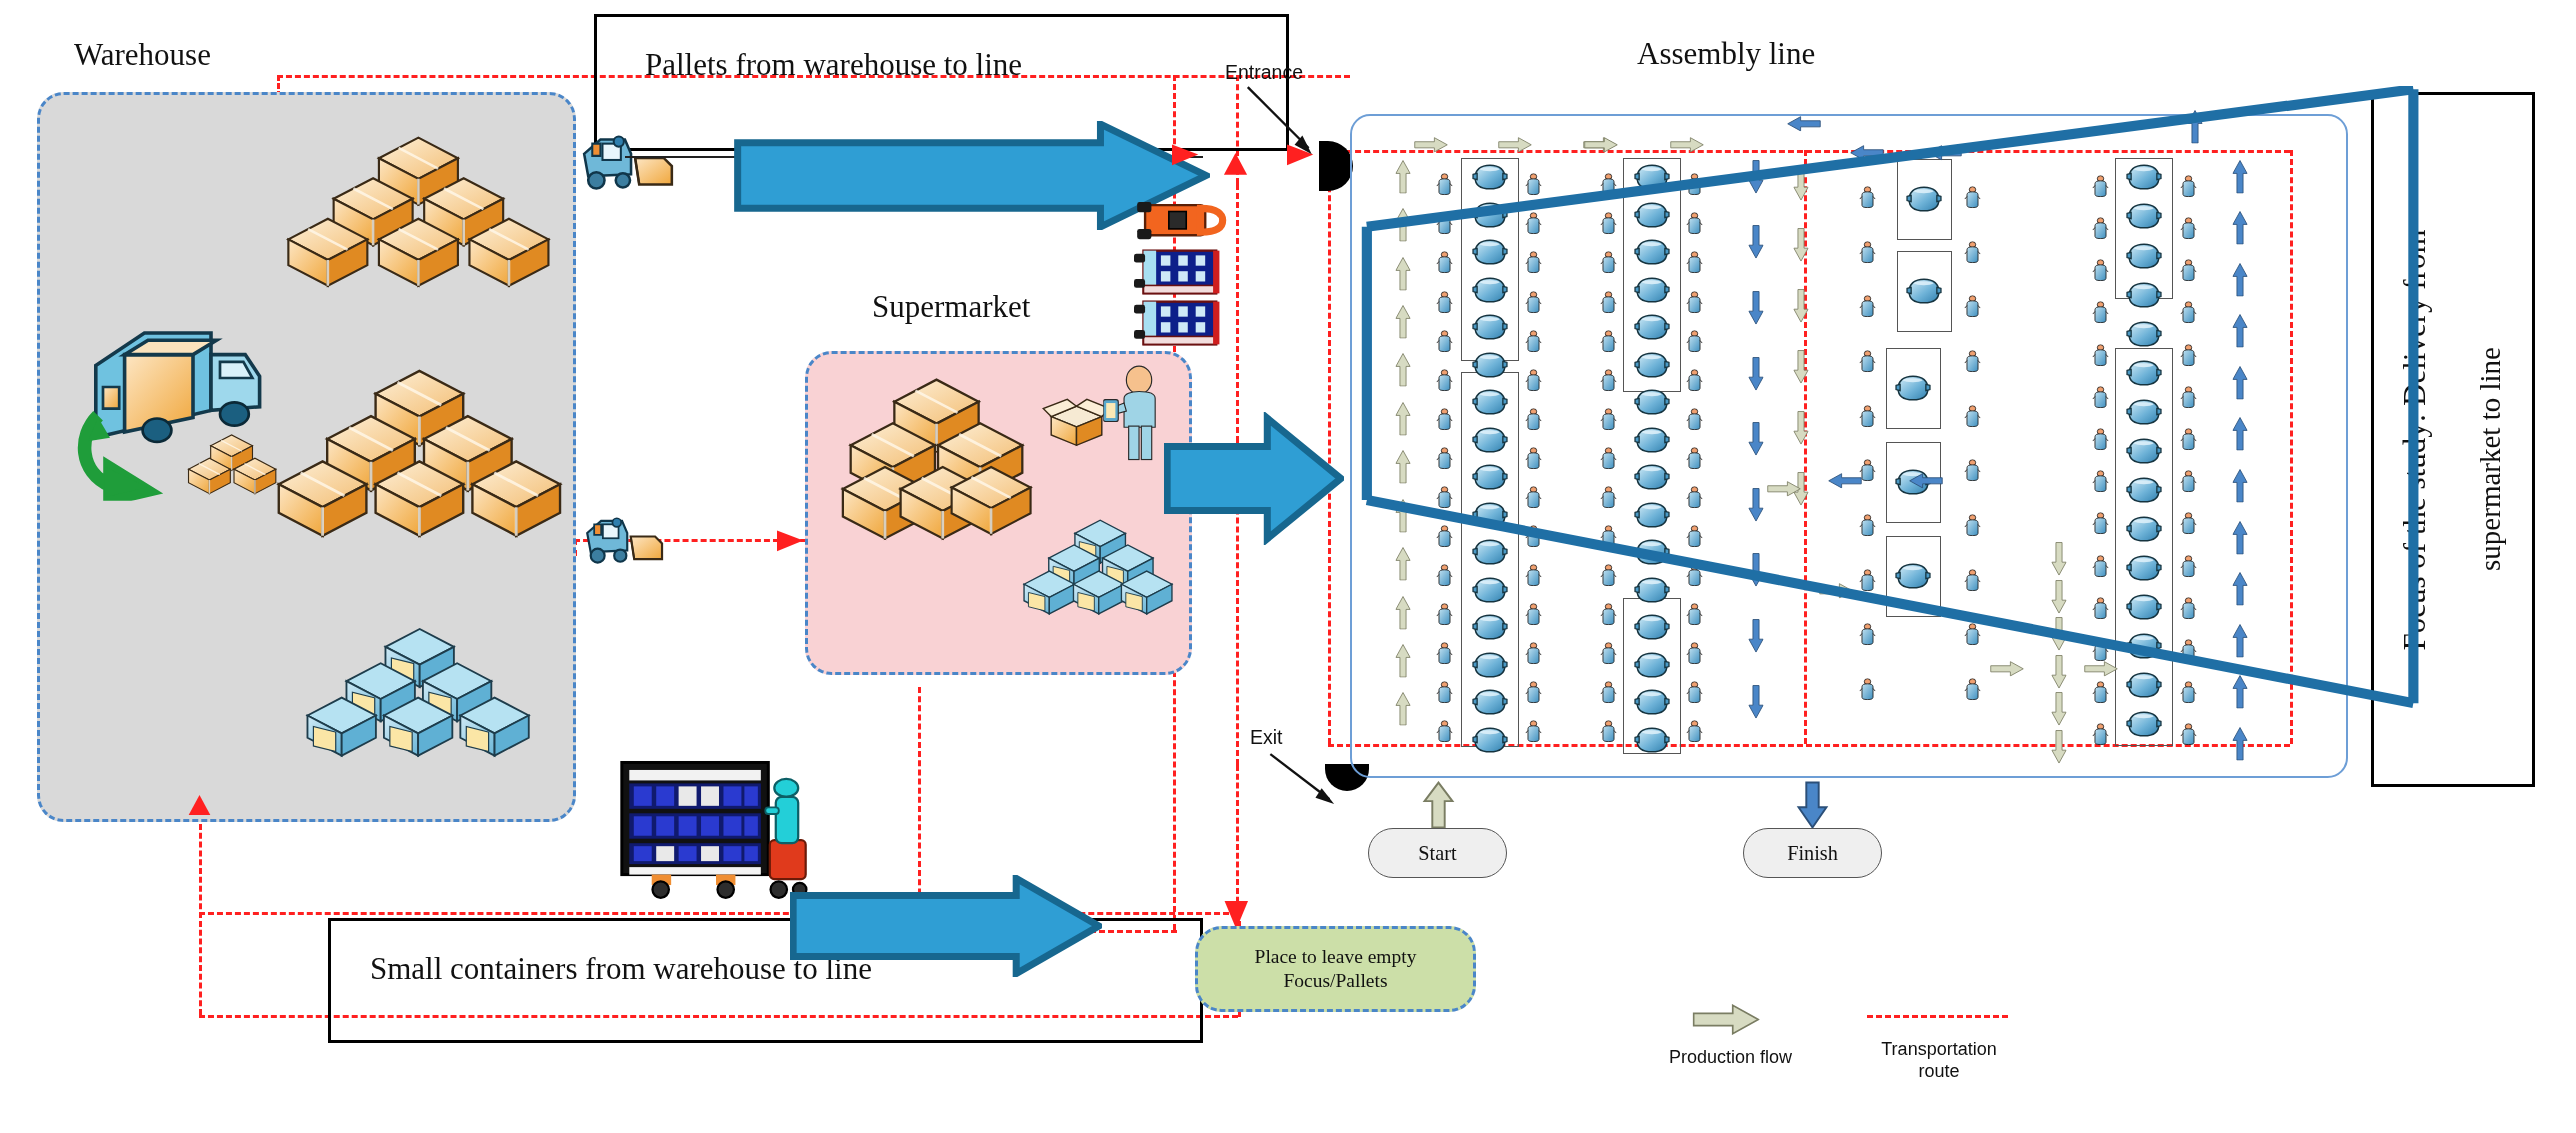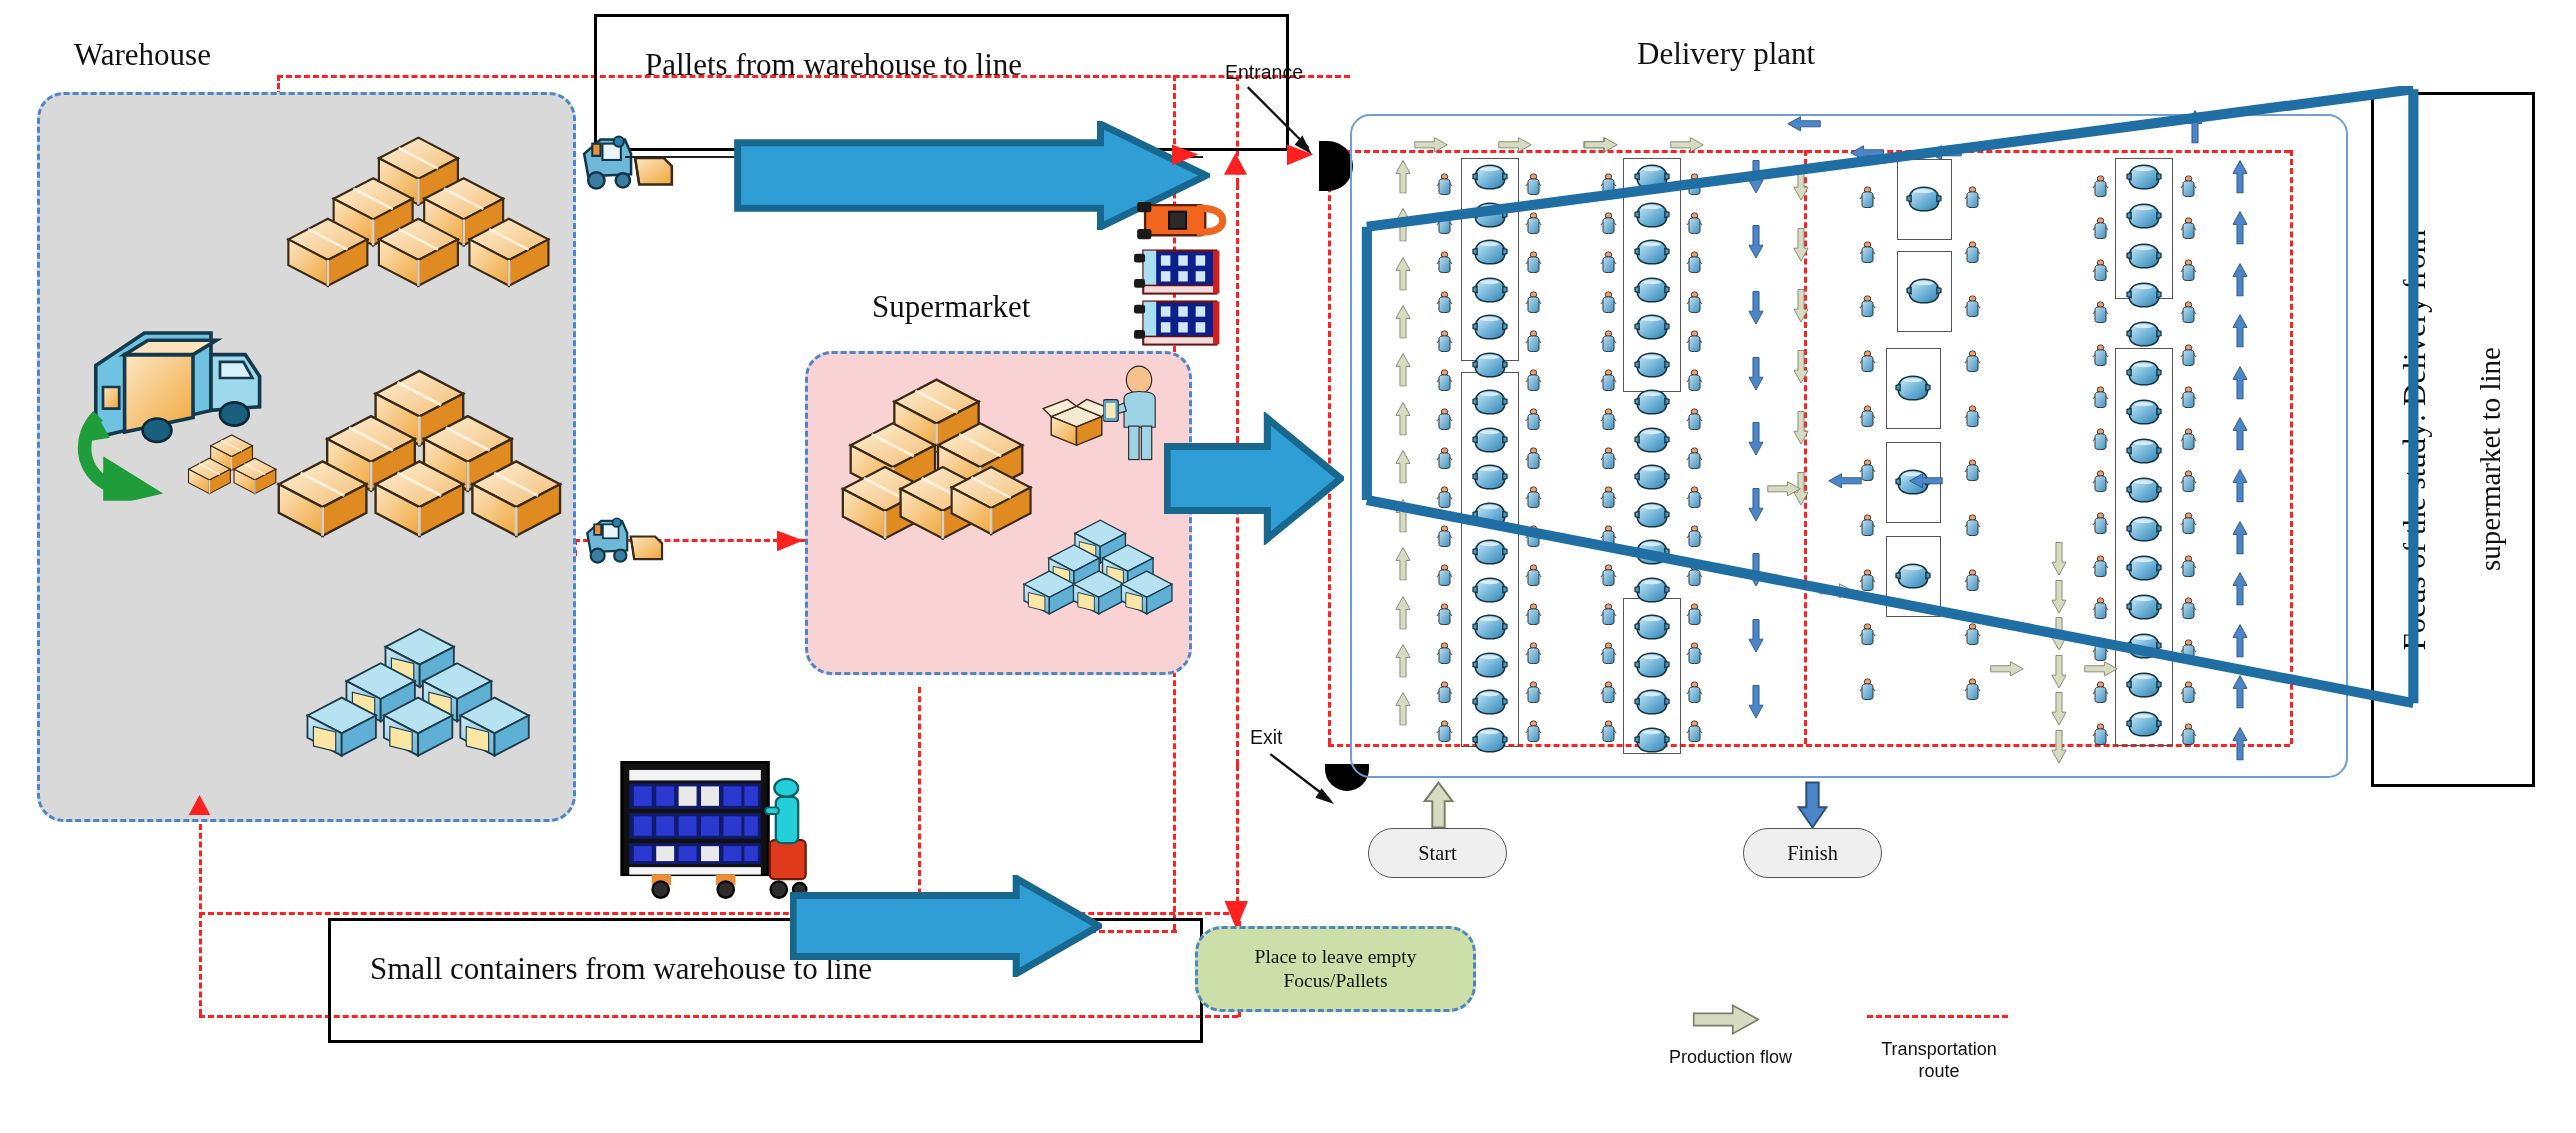--- a/index.html
+++ b/index.html
@@ -461,21 +461,21 @@
   <svg class="abs" style="left:1223px;top:890px;" width="26.6" height="41" viewBox="0 0 34 52">
     <path d="M17,50 L32,14 L2,14 Z" fill="#ff2020"></path>
   </svg>
 
   <div class="zone zone-empty abs" style="left:1195px;top:926px;width:281px;height:86px;"></div>
   <div class="greentxt" style="left:1195px;top:926px;width:281px;height:86px;text-align:center;">
     <span>Place to leave empty</span>
     <span>Focus/Pallets</span>
   </div>
 
-  <div class="title abs" style="left:1637px;top:36px;">Delivery plant</div>
+  <div class="title abs" style="left:1637px;top:36px;">Assembly line</div>
 
   <div class="plant" style="left:1350px;top:114px;width:998px;height:664px;"></div>
 
   <div id="plant-layer" class="abs" style="left:1350px;top:114px;width:998px;height:664px;">
       <div class="station" style="left:111px;top:44px;width:58px;height:203px"></div>
       <div class="station" style="left:111px;top:258px;width:58px;height:375px"></div>
       <svg class="abs" style="left:122px;top:48px" width="36" height="29" viewBox="0 0 70 56">
         <use href="#sym-car" width="70" height="56"></use>
       </svg>
       <svg class="abs" style="left:122px;top:86px" width="36" height="29" viewBox="0 0 70 56">

